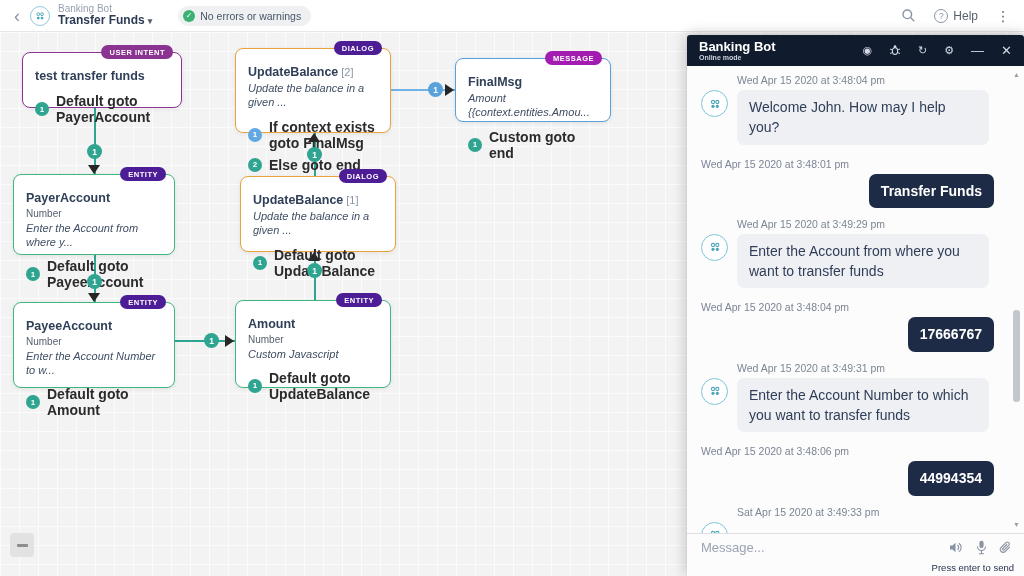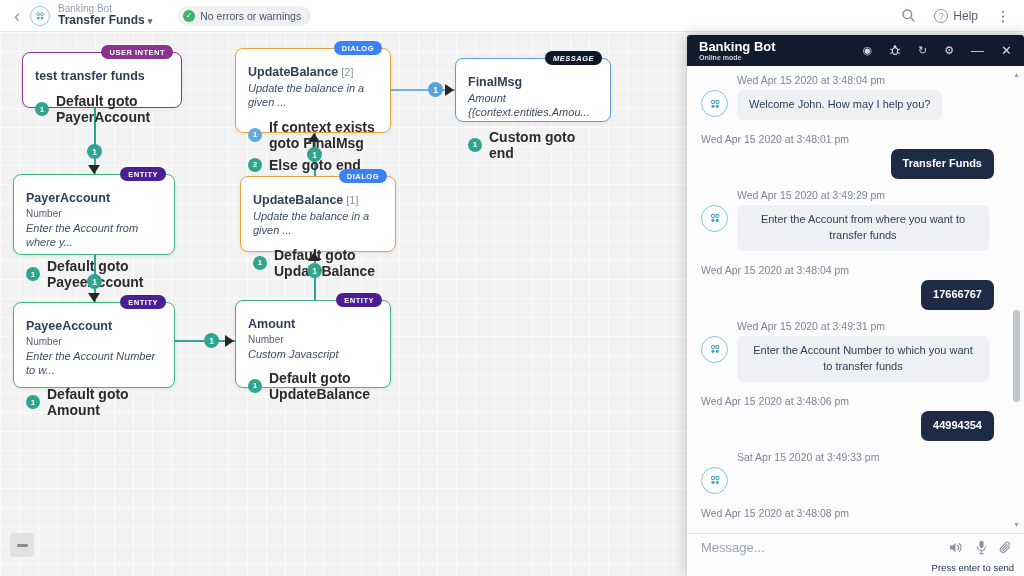--- a/index.html
+++ b/index.html
@@ -30,22 +30,22 @@
   .canvas { position:absolute; left:0; top:32px; width:1024px; height:544px; background-color:#f3f3f4;
     background-image:linear-gradient(rgba(255,255,255,.65) 1px, transparent 1px),
       linear-gradient(90deg, rgba(255,255,255,.65) 1px, transparent 1px);
     background-size:19px 19px; }
 
   .node { position:absolute; background:#fff; border:1.5px solid #999; border-radius:8px;
     box-shadow:0 1px 4px rgba(0,0,0,.08); padding:12px 12px 8px 12px; cursor:pointer; }
   .badge { position:absolute; top:-8px; right:8px; color:#fff; font-size:7.5px; font-weight:bold;
     letter-spacing:.5px; padding:2.5px 8px; border-radius:8px; }
   .intent  { border-color:#8a3391; } .intent  .badge { background:#8a3391; }
-  .dialog  { border-color:#e8a33d; } .dialog  .badge { background:#3b82f6; }
-  .message { border-color:#57a0dc; } .message .badge { background:#0f172a;font-style:italic; }
+  .dialog  { border-color:#e8a33d; } .dialog  .badge { background:#4c1d95; }
+  .message { border-color:#57a0dc; } .message .badge { background:#a21caf; }
   .entity  { border-color:#3eb77e; } .entity  .badge { background:#4c1d95; }
   .ntitle-row { line-height:1.2; margin-bottom:1px; }
   .ntitle { font-size:12.5px; font-weight:bold; color:#2f3f58; }
   .nsuffix { font-size:11px; color:#8b95a5; margin-left:3px; }
   .nmeta { font-size:10px; color:#55606e; line-height:1.35; }
   .ndesc { font-size:11px; font-style:italic; color:#3f4e63; line-height:1.3; }
   .trans { display:flex; align-items:center; gap:7px; margin-top:9px; }
   .tcircle { width:14px; height:14px; min-width:14px; border-radius:50%; background:#2fa491; color:#fff;
     font-size:8px; font-weight:bold; display:flex; align-items:center; justify-content:center; }
   .tcircle.blue { background:#62a9e3; }
@@ -80,21 +80,21 @@
 
   .chat-body { position:absolute; top:31px; left:0; right:0; bottom:43px; overflow:hidden; padding:4px 30px 0 14px; }
   .ts { font-size:10.5px; color:#7c8595; margin:10px 0 4px 0; }
   .ts.bot-ts { margin-left:36px; }
   .ts.user-ts { text-align:left; margin-top:13px; }
   .mrow { display:flex; }
   .mrow.bot { gap:9px; align-items:flex-start; }
   .mrow.user { justify-content:flex-end; }
   .avatar { width:27px; height:27px; min-width:27px; border:1px solid #7ec4d8; border-radius:50%;
     background:#fff; display:flex; align-items:center; justify-content:center; }
-  .bubble { font-size:11px; line-height:1.45; padding:7px 12px; border-radius:7px; max-width:252px;text-align:center; }
+  .bubble { font-size:14px; line-height:1.45; padding:7px 12px; border-radius:7px; max-width:252px; }
   .bot-bubble { background:#eff0f3; color:#2e3e58; }
   .user-bubble { background:#1e2b47; color:#fff; font-weight:bold; }
 
   .sb-arrow { position:absolute; right:4px; font-size:7px; color:#9aa1ad; cursor:pointer; }
   .sb-thumb { position:absolute; right:4px; top:275px; width:7px; height:92px; background:#c2c6cd; border-radius:3px; cursor:pointer; }
 
   .chat-input { position:absolute; left:0; right:0; bottom:0; height:43px; border-top:1px solid #dde1e6;
     padding:6px 12px 0 14px; }
   .input-row { display:flex; align-items:center; gap:12px; }
   .msg-input { flex:1; border:none; outline:none; background:transparent; font-size:13px; color:#2e3e58;

